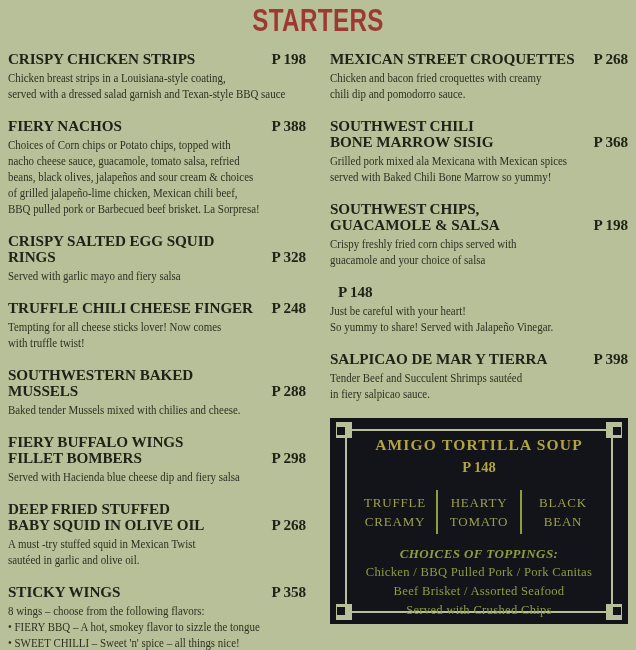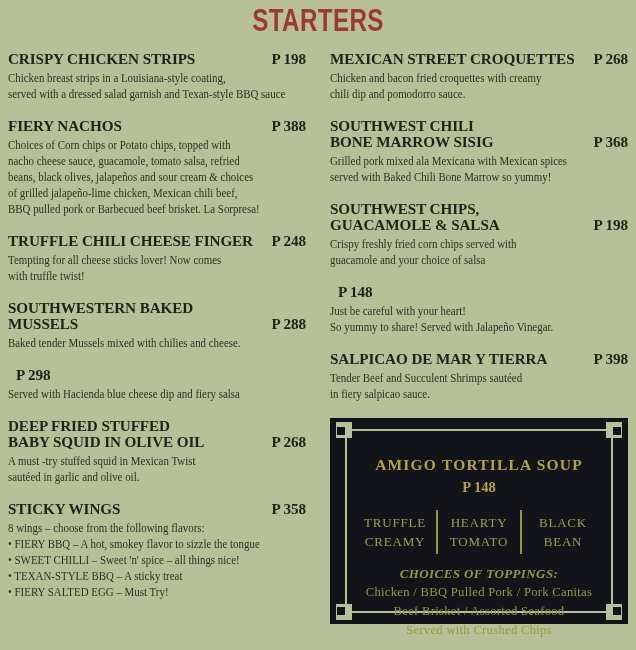--- a/index.html
+++ b/index.html
@@ -70,21 +70,21 @@
   .corner { position:absolute; width:16px; height:16px; background:#b7c099; }
   .corner.tl { left:6px;  top:4px; }
   .corner.tr { right:6px; top:4px; }
   .corner.bl { left:6px;  bottom:4px; }
   .corner.br { right:6px; bottom:4px; }
   .corner .dot { position:absolute; width:8px; height:8px; background:#13141a; }
   .corner.tl .dot { left:1px;  top:5px; }
   .corner.tr .dot { right:1px; top:5px; }
   .corner.bl .dot { left:1px;  bottom:5px; }
   .corner.br .dot { right:1px; bottom:5px; }
-  .soup-inner { position:relative; padding-top:38px; }
+  .soup-inner { position:relative; padding-top:18px; }
   .soup-title {
     font-weight:bold;
     font-size:15.5px;
     letter-spacing:1.2px;
     color:#b2a43e;
   }
   .soup-price { font-weight:bold; font-size:14.5px; margin-top:5px; color:#b2a43e; }
   .soup-options {
     display:flex;
     align-items:center;
@@ -144,40 +144,49 @@
           <span class="item-name">FIERY NACHOS</span>
           <span class="item-price">P 388</span>
         </div>
         <div class="item-desc">Choices of Corn chips or Potato chips, topped with
 nacho cheese sauce, guacamole, tomato salsa, refried
 beans, black olives, jalapeños and sour cream &amp; choices
 of grilled jalapeño-lime chicken, Mexican chili beef,
 BBQ pulled pork or Barbecued beef brisket. La Sorpresa!</div>
       </div>
 
+      <div class="menu-item">
+        <div class="item-head">
+          <span class="item-name">CRISPY SALTED EGG SQUID RINGS</span>
+          <span class="item-price">P 328</span>
+        </div>
+        <div class="item-desc">Served with garlic mayo and fiery salsa</div>
+      </div>
 
       <div class="menu-item">
         <div class="item-head">
           <span class="item-name">TRUFFLE CHILI CHEESE FINGER</span>
           <span class="item-price">P 248</span>
         </div>
         <div class="item-desc">Tempting for all cheese sticks lover! Now comes
 with truffle twist!</div>
       </div>
 
       <div class="menu-item">
         <div class="item-head">
           <span class="item-name">SOUTHWESTERN BAKED MUSSELS</span>
           <span class="item-price">P 288</span>
         </div>
         <div class="item-desc">Baked tender Mussels mixed with chilies and cheese.</div>
       </div>
 
       <div class="menu-item">
         <div class="item-head">
+          <span class="item-name">FIERY BUFFALO WINGS
+FILLET BOMBERS</span>
           <span class="item-price">P 298</span>
         </div>
         <div class="item-desc">Served with Hacienda blue cheese dip and fiery salsa</div>
       </div>
 
       <div class="menu-item">
         <div class="item-head">
           <span class="item-name">DEEP FRIED STUFFED
 BABY SQUID IN OLIVE OIL</span>
           <span class="item-price">P 268</span>

